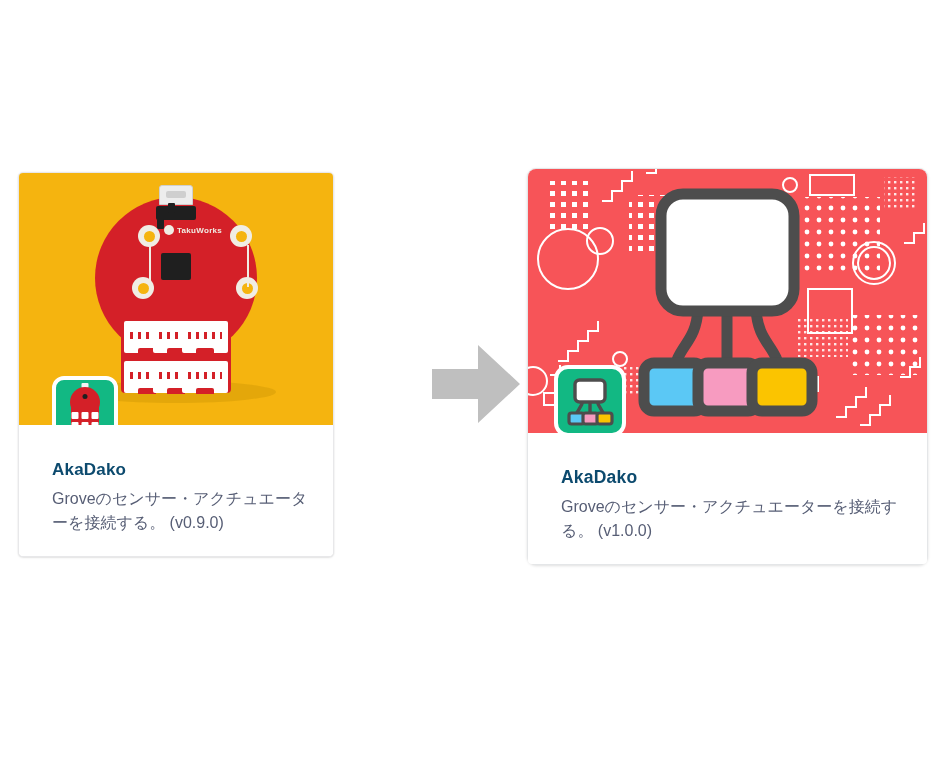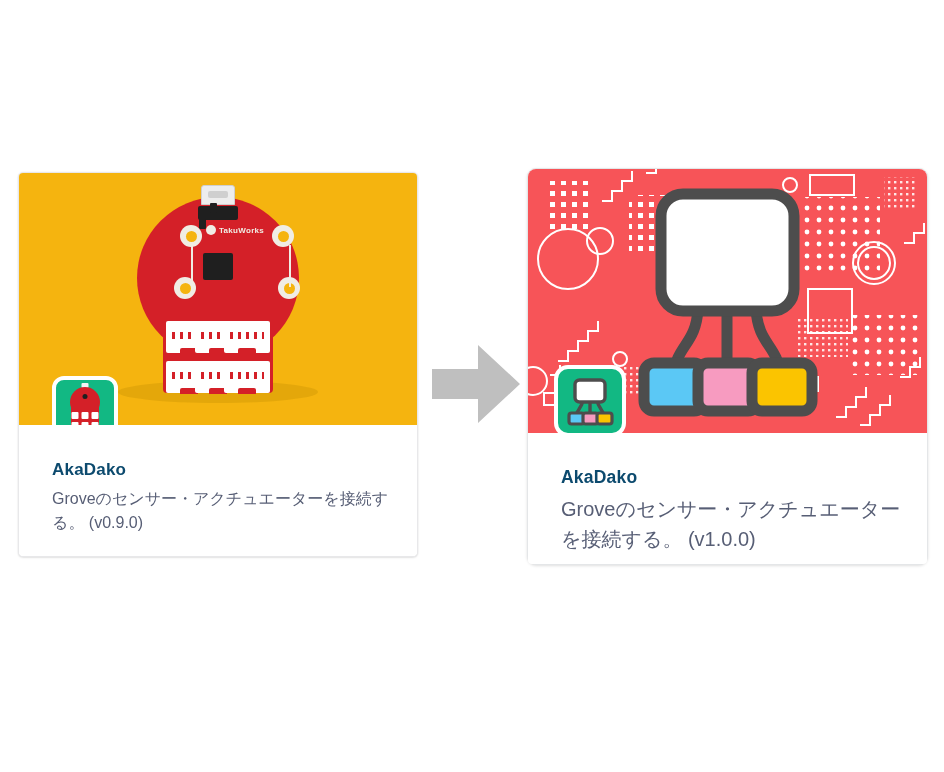--- a/index.html
+++ b/index.html
@@ -10,21 +10,21 @@
   }
   .stage{position:absolute;inset:0;}
 
   
   .card{
     position:absolute;
     background:#ffffff;
     box-sizing:border-box;
   }
   .card-old{
-    left:18px; top:172px; width:400px; height:385px;
+    left:18px; top:172px; width:316px; height:385px;
     border:1px solid #e8e8ea;
     border-radius:5px;
     box-shadow:0 1px 2px rgba(0,0,0,.10), 0 0 0 1px rgba(0,0,0,.015);
   }
   .card-new{
     left:527px; top:168px; width:401px; height:397px;
     border:1px solid #e4e6e8;
     border-radius:9px;
     box-shadow:0 1px 3px rgba(0,0,0,.13);
   }
@@ -43,21 +43,21 @@
     white-space:nowrap;
   }
   .card-old .ext-title{top:35px;font-size:17px;}
   .card-new .ext-title{top:34px;font-size:17.5px;}
 
   .ext-desc{
     position:absolute;left:33px;right:16px;
     color:#575E75;line-height:1.48;
   }
   .card-old .ext-desc{top:62px;font-size:16px;}
-  .card-new .ext-desc{top:62px;font-size:20px;}
+  .card-new .ext-desc{top:62px;font-size:16px;}
 
   
   .badge{
     position:absolute;
     background:#12B883;
     border:4px solid #ffffff;
     border-radius:12px;
     box-sizing:border-box;
   }
   .card-old .badge{left:33px;top:203px;width:66px;height:66px;}

